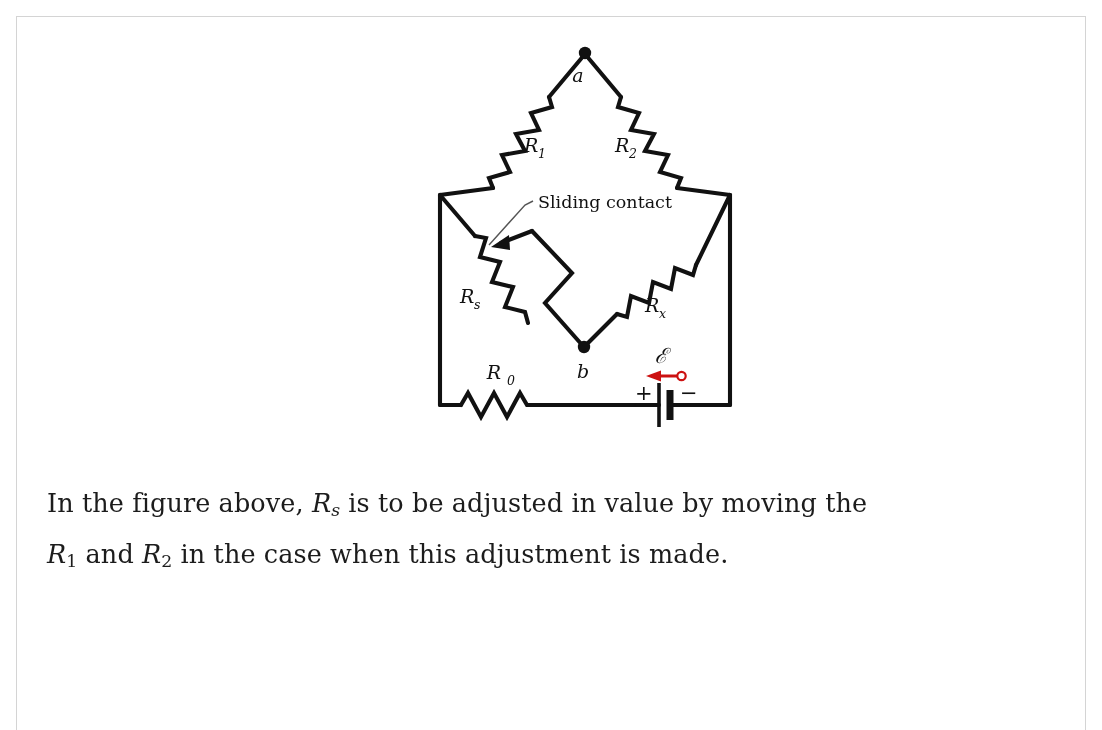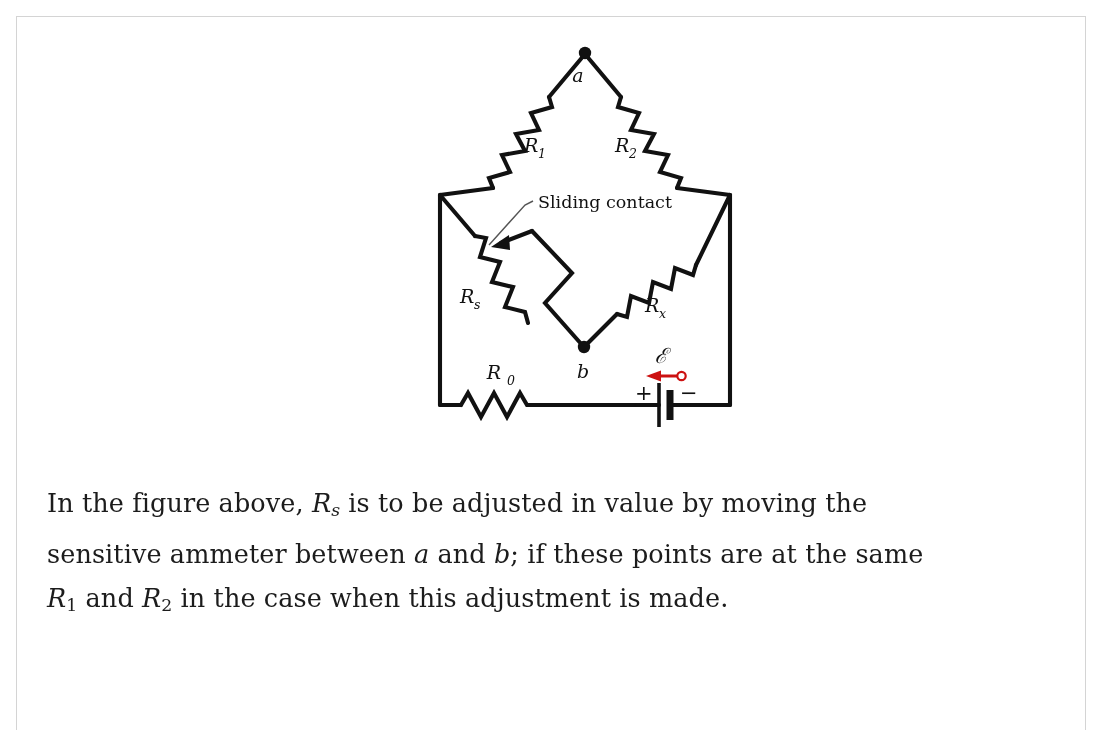--- a/index.html
+++ b/index.html
@@ -254,18 +254,17 @@
         <g>
           <path class="leader" d="M 136 166 L 128 170 L 92 210"></path>
           <text class="fig-note" x="141" y="173">Sliding contact</text>
         </g>
 
       </svg>
     </div>
 
     <div id="prose">
       <div class="ln"><span>In the figure above, </span><span class="mi">R</span><span class="sub">s</span><span> is to be adjusted in value by moving the</span></div>
-      <div class="ln"><span>sensitive ammeter between </span><span class="mi">a</span><span> and </span><span class="mi">b</span><span>; if these points are at the same</span></div>
       <div class="ln"><span class="mi">R</span><span class="sub-up">1</span><span> and </span><span class="mi">R</span><span class="sub-up">2</span><span> in the case when this adjustment is made.</span></div>
     </div>
 
   </div>
 </div>
 
 </body></html>

